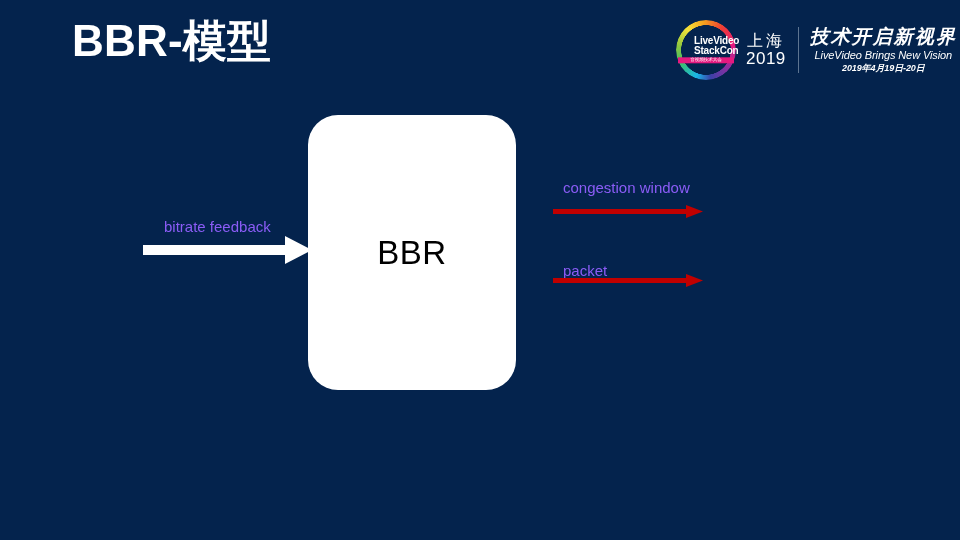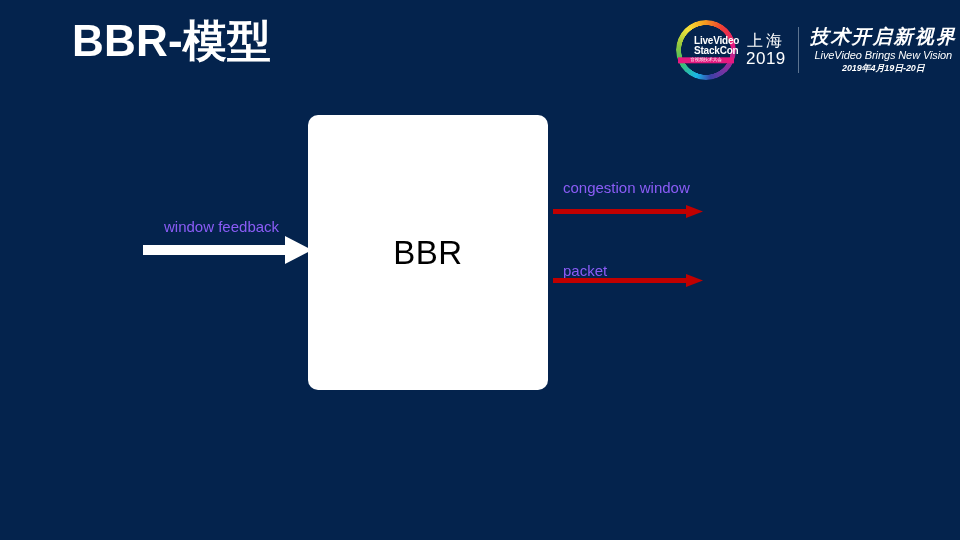--- a/index.html
+++ b/index.html
@@ -156,24 +156,24 @@
     line-height: 12px;
     letter-spacing: -0.1px;
     white-space: nowrap;
   }
 
   
   #bbr-box {
     position: absolute;
     left: 308px;
     top: 115px;
-    width: 240px;
+    width: 208px;
     height: 275px;
     background: #ffffff;
-    border-radius: 10px;
+    border-radius: 30px;
     display: flex;
     align-items: center;
     justify-content: center;
   }
   #bbr-box-label {
     font-size: 33px;
     color: #000000;
     letter-spacing: 0.5px;
   }
 
@@ -228,21 +228,21 @@
       <div id="logo-slogan-en">LiveVideo Brings New Vision</div>
       <div id="logo-slogan-date">2019年4月19日-20日</div>
     </div>
 
   </div>
 
   <div id="bbr-box">
     <span id="bbr-box-label">BBR</span>
   </div>
 
-  <div class="arrow-label" id="label-packet-feedback">window feedback</div>
+  <div class="arrow-label" id="label-packet-feedback">bitrate feedback</div>
   <div class="arrow-label" id="label-congestion-window">congestion window</div>
   <div class="arrow-label" id="label-bitrate">packet</div>
 
   <svg class="arrow-layer" viewBox="0 0 960 540">
     <g>
       <polygon points="143,245 285,245 285,236 312,250 285,264 285,255 143,255" fill="#ffffff"></polygon>
     </g>
     <g>
       <rect x="553" y="209" width="137" height="5" fill="#c00000"></rect>
       <polygon points="686,205 703,211.5 686,218" fill="#c00000"></polygon>

